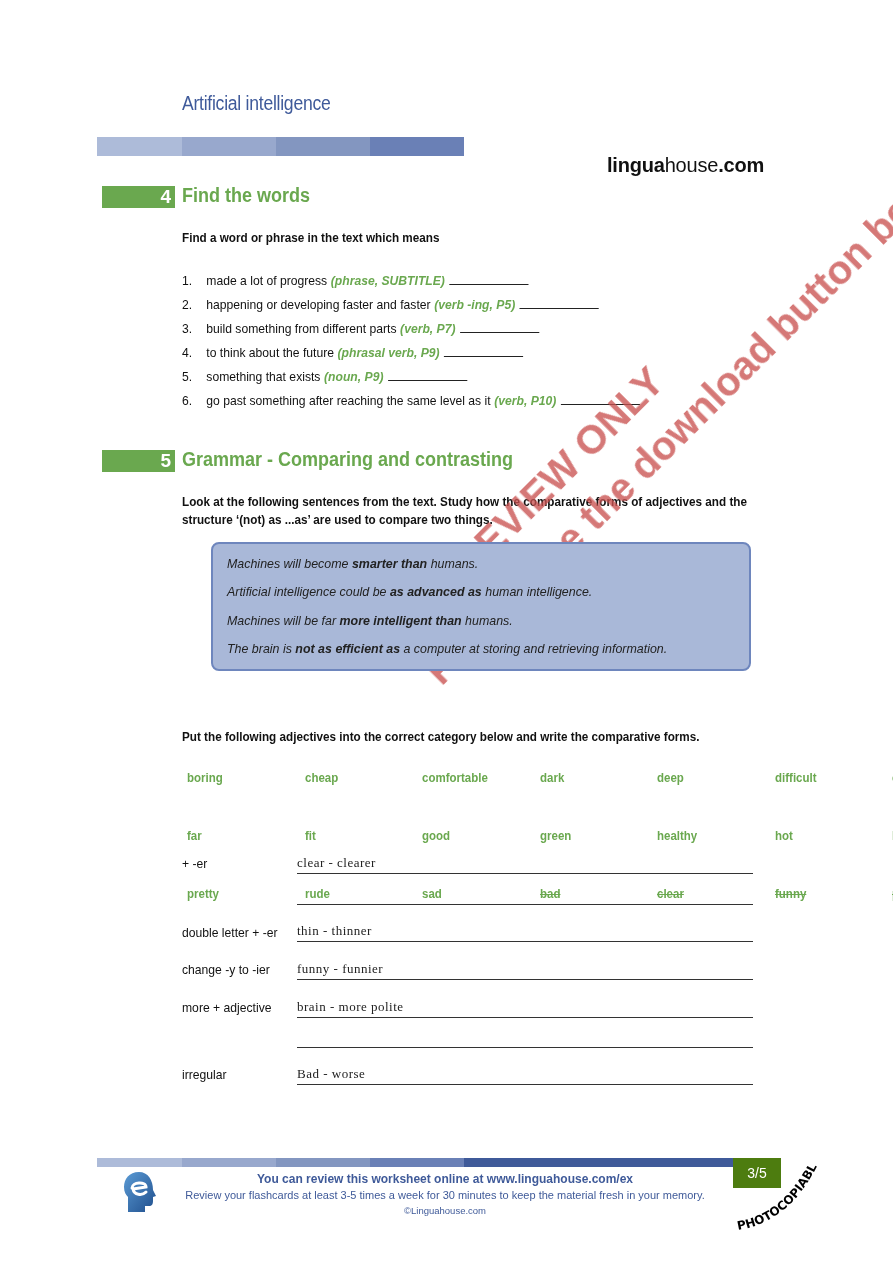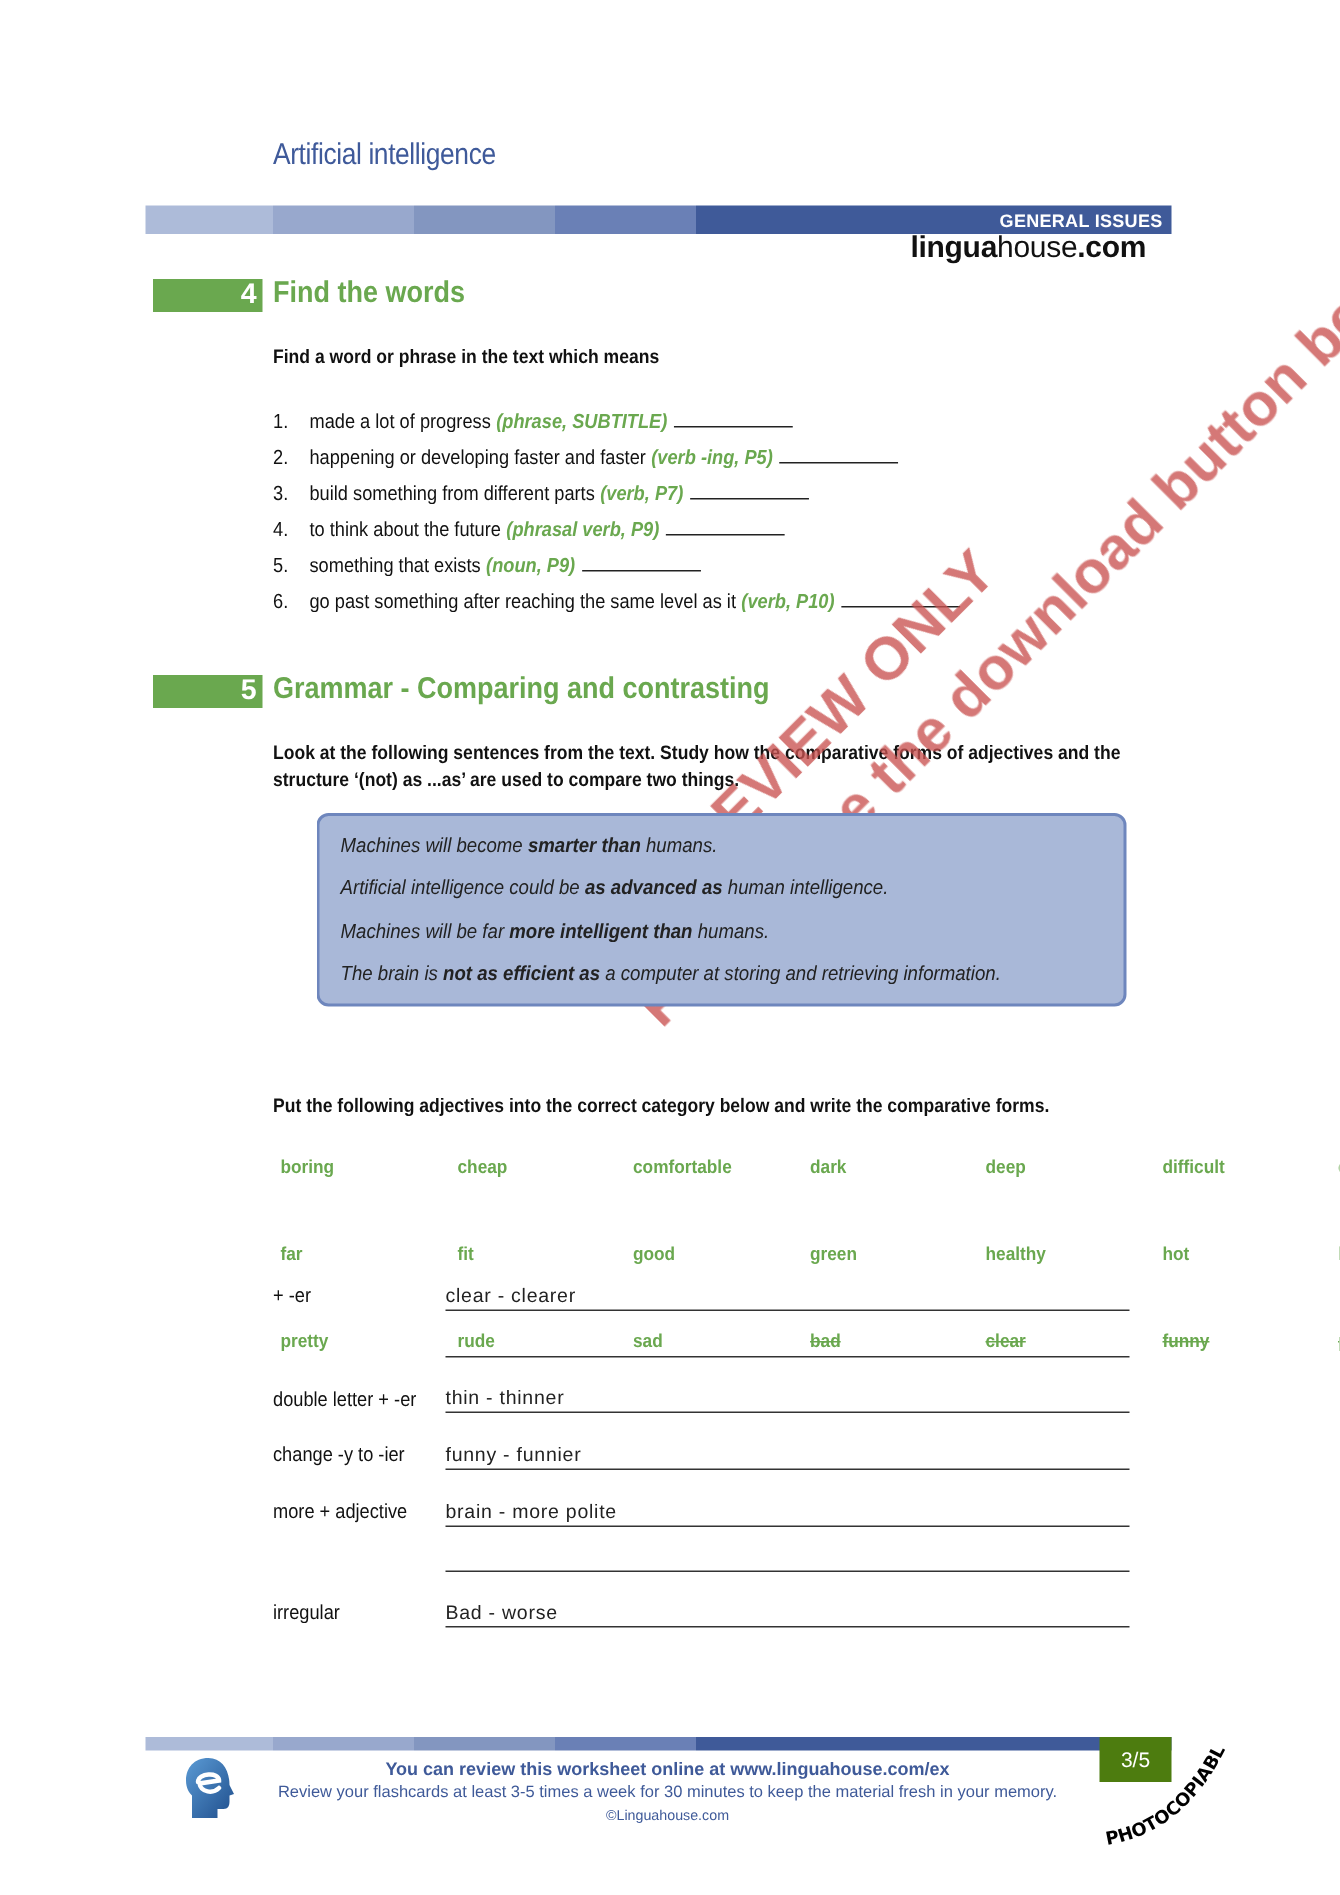--- a/index.html
+++ b/index.html
@@ -45,21 +45,21 @@
   .ex-line b { font-weight:700; }
 
   .word-grid { left:187px; top:770px; display:grid; grid-template-columns:repeat(8, 76.5px); row-gap:1px;gap:41px; }
   .word { font-size:12.5px; color:#6aa84f; font-weight:700; line-height:17px; white-space:nowrap;
           transform:scaleX(0.92); transform-origin:left; }
   .word.used { text-decoration:line-through; }
 
   .cat-label { left:182px; font-size:13.5px; color:#111; white-space:nowrap;
                transform:scaleX(0.9); transform-origin:left; }
   .ans-line { left:297px; width:456px; border-bottom:1px solid #333; height:20px; }
-  .ans-text { position:absolute; left:0; bottom:2px; font-family:Liberation Sans, sans-serif;
+  .ans-text { position:absolute; left:0; bottom:2px; font-family:Liberation Serif, serif;
               font-size:13px; color:#222; letter-spacing:0.5px; white-space:nowrap; font-weight:300; }
 
   
   .footer-bar { left:97px; top:1158px; width:684px; height:9px; }
   .footer-bar .s5 { font-size:0; }
   .page-num { left:733px; top:1158px; width:48px; height:30px; background:#4d7c0f; color:#fff;
               font-size:14px; display:flex; align-items:center; justify-content:center; }
   .footer-main { left:160px; top:1172px; width:570px; text-align:center; font-size:12px; font-weight:700; color:#3f5a99;
                  white-space:nowrap; }
   .footer-sub { left:160px; top:1189px; width:570px; text-align:center; font-size:11px; color:#3f5a99; white-space:nowrap; }
@@ -78,21 +78,20 @@
 </head>
 <body>
 
 <div class="abs doc-title">Artificial intelligence</div>
 <div class="abs brand"><b>lingua</b><span class="mid">house</span><b>.com</b></div>
 <div class="abs bar header-bar">
   <div class="s1"></div>
     <div class="s2"></div>
     <div class="s3"></div>
     <div class="s4"></div>
-  <div class="s5">GENERAL ISSUES</div>
 </div>
 
 <div class="abs sec-num" style="top:186px;">4</div>
 <div class="abs sec-title" style="top:184px;">Find the words</div>
 <div class="abs instr" style="top:229px;">Find a word or phrase in the text which means</div>
 
 <div class="abs q-list">
   <div class="q-item">
       <span class="q-num">1.</span>
       <span>made a lot of progress</span>

